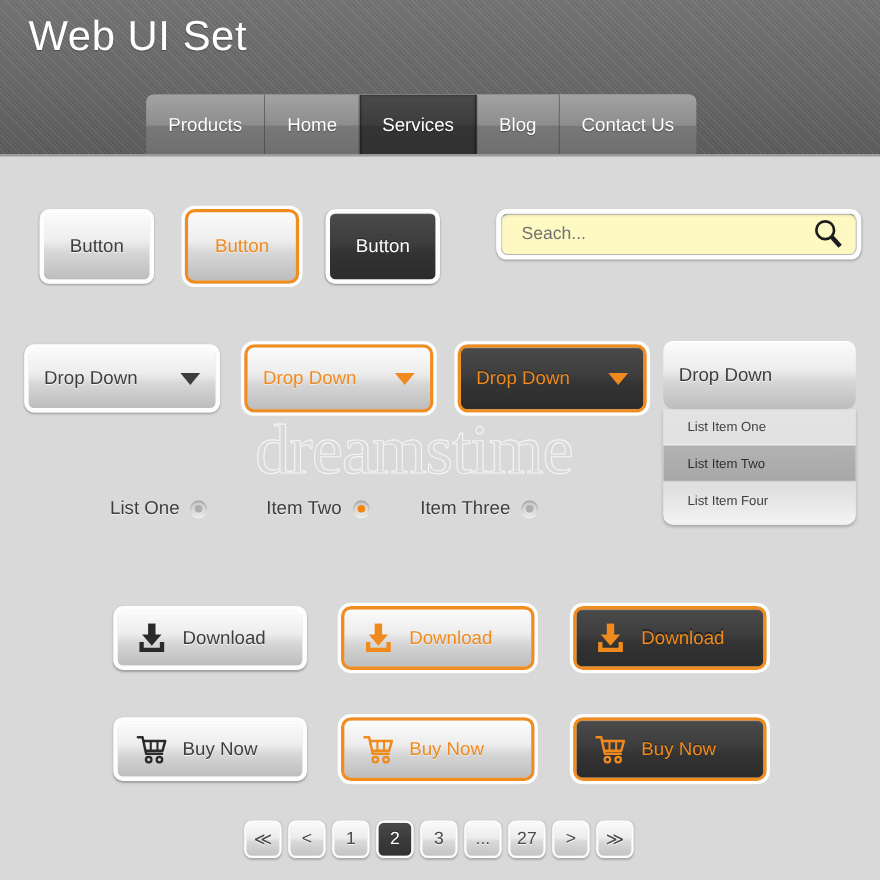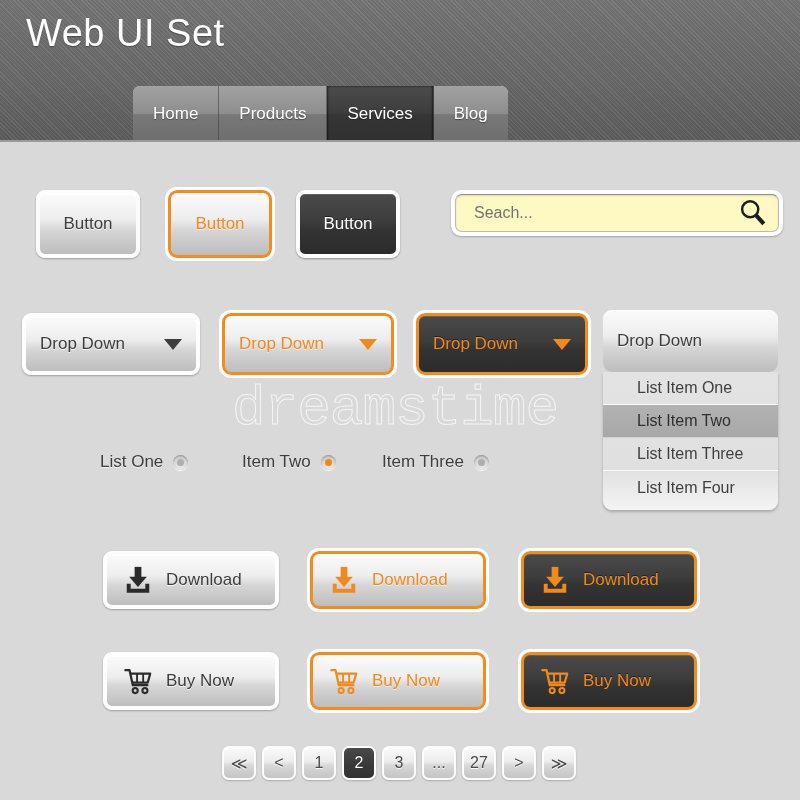--- a/index.html
+++ b/index.html
@@ -64,24 +64,24 @@
   .nav-item:last-child { border-right: none; }
   .nav-item.active {
     background: linear-gradient(to bottom, #4b4b4b 0%, #3c3c3c 50%, #353535 51%, #303030 100%);
     box-shadow: inset 1px 0 2px rgba(0,0,0,0.5), inset -1px 0 2px rgba(0,0,0,0.5);
   }
 
   
   .watermark {
     position: absolute; left: 232px; top: 372px;
     width: 340px; height: 74px;
-    font-size: 56px;
+    font-size: 64px;
     color: transparent;
     -webkit-text-stroke: 1px rgba(255,255,255,0.72);
-    font-family: Liberation Mono, monospace;
+    font-family: Liberation Serif, serif;
     letter-spacing: -1px;
     pointer-events: none;
     user-select: none;
     line-height: 74px;
   }
 
   
   .sk {
     position: absolute;
     display: flex; align-items: center; justify-content: center;
@@ -194,22 +194,22 @@
     width: 175px;
     background: linear-gradient(to bottom, #e3e3e3 0%, #e0e0e0 70%, #f4f4f4 100%);
     border-radius: 0 0 9px 9px;
     box-shadow: 0 2px 3px rgba(0,0,0,0.22);
     padding-bottom: 6px;
     overflow: hidden;
   }
   .dd-li {
     height: 33px;
     display: flex; align-items: center;
-    padding-left: 34px;
-    font-size: 16px;
+    padding-left: 22px;
+    font-size: 12px;
     color: #3f3f3f;
     cursor: pointer;
     border-bottom: 1px solid rgba(255,255,255,0.85);
   }
   .dd-li:last-child { border-bottom: none; }
   .dd-li.sel {
     background: linear-gradient(to bottom, #b2b2b2 0%, #a8a8a8 100%);
     color: #2f2f2f;
     border-bottom-color: rgba(255,255,255,0.4);
   }
@@ -273,31 +273,34 @@
     text-shadow: 0 -1px 0 rgba(0,0,0,0.5);
   }
 </style>
 </head>
 <body>
 
 <div class="header">
   <div class="site-title">Web UI Set</div>
   <div class="nav" id="nav">
       <div class="nav-item">
-        <span>Home</span>
+        <span>Products</span>
       </div>
       <div class="nav-item">
-        <span>Products</span>
+        <span>Home</span>
       </div>
       <div class="nav-item active">
         <span>Services</span>
       </div>
       <div class="nav-item">
         <span>Blog</span>
       </div>
+      <div class="nav-item">
+        <span>Contact Us</span>
+      </div>
     </div>
 </div>
 
 <div class="watermark">dreamstime</div>
 
 <div id="buttons-row">
     <div class="sk btn1 sk-light" style="left: 36px; top: 190px;">
       <span>Button</span>
     </div>
     <div class="sk btn1 sk-orange" style="left: 168px; top: 190px;">
@@ -334,21 +337,20 @@
   </div>
 
 <div class="dd-open-wrap">
   <div class="dd-head">
     <span>Drop Down</span>
     <span class="caret"></span>
   </div>
   <div class="dd-list" id="dd-list">
       <div class="dd-li">List Item One</div>
       <div class="dd-li sel">List Item Two</div>
-      <div class="dd-li">List Item Three</div>
       <div class="dd-li">List Item Four</div>
     </div>
 </div>
 
 <div class="radio-group" id="radio-group">
     <div class="radio-item" style="left: 100px;">
       <span class="radio-label">List One</span>
       <span class="radio-dot">
         <i></i>
       </span>

